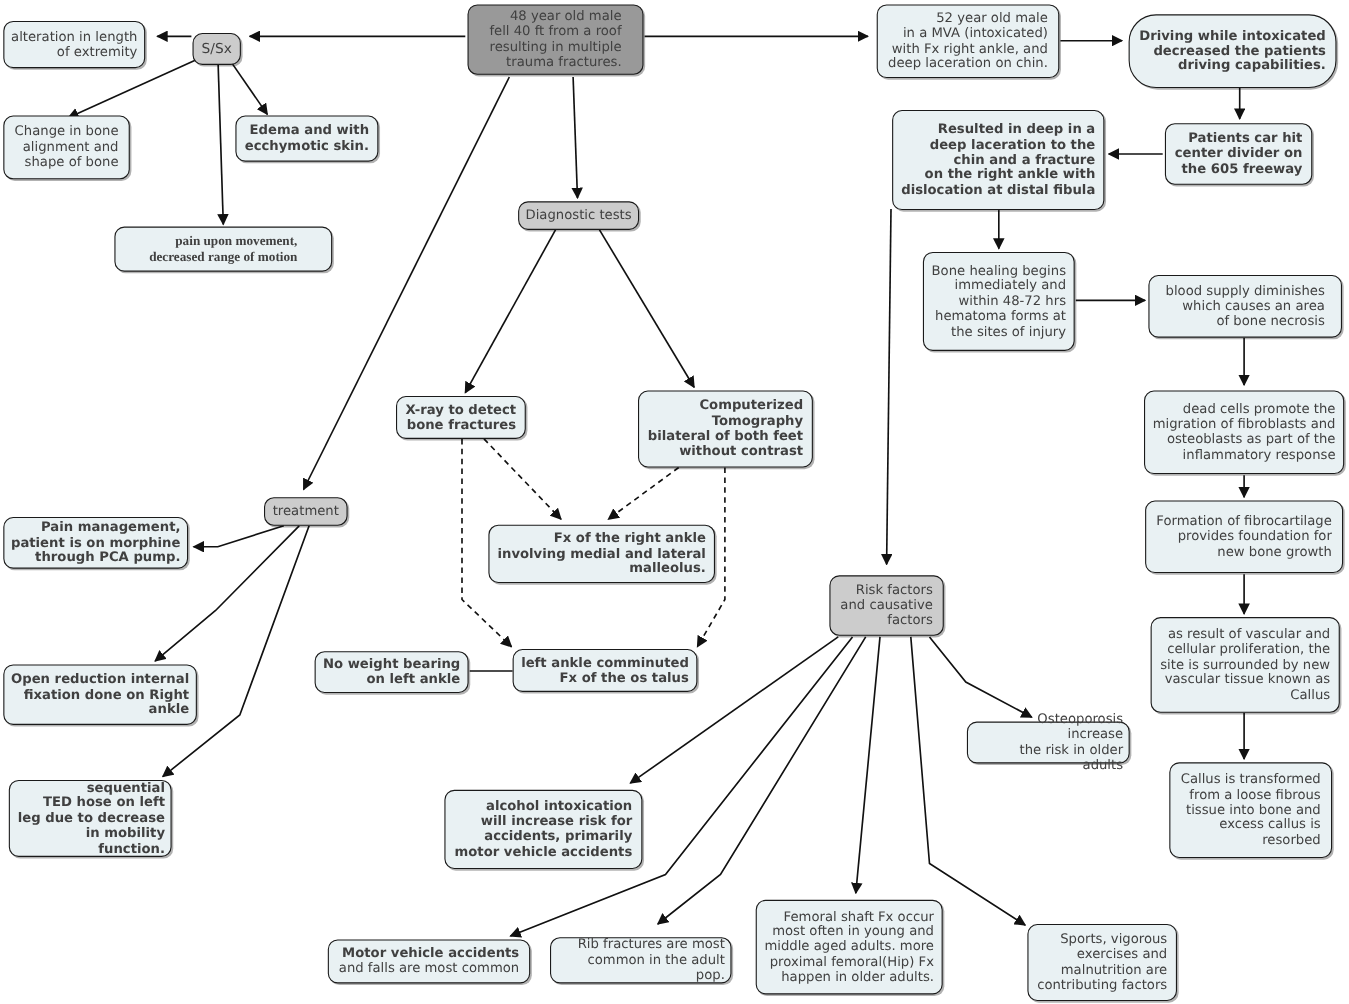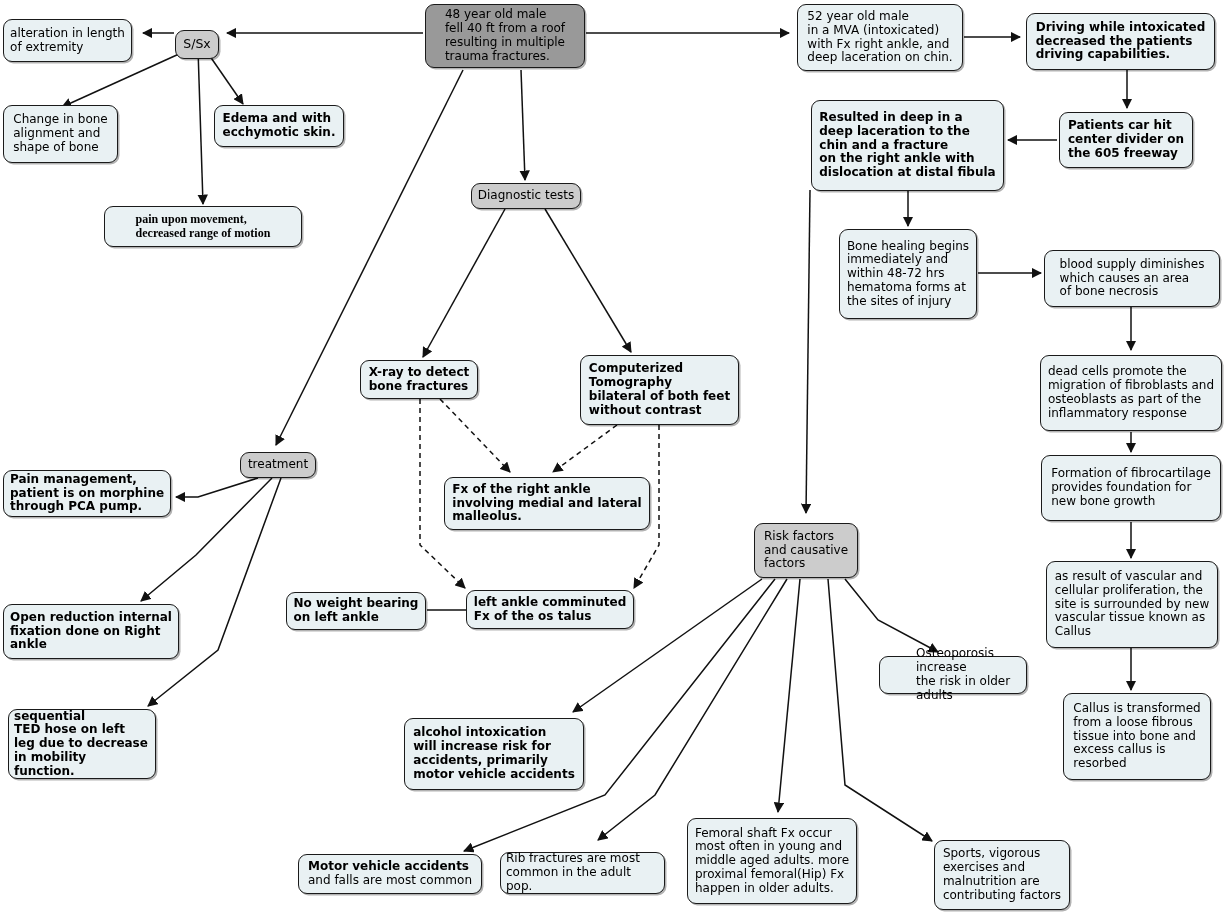--- a/index.html
+++ b/index.html
@@ -22,25 +22,25 @@
     width: 1226px;
     height: 913px;
     pointer-events: none;
   }
   .node {
     position: absolute;
     box-sizing: border-box;
     border: 1.4px solid #1a1a1a;
     border-radius: 9px;
     background: #e9f1f3;
-    color: #000000;
+    color: #404040;
     display: flex;
     align-items: center;
     justify-content: center;
-    text-align: left;
+    text-align: right;
     line-height: 1.15;
     font-size: 12.5px;
     padding: 3px 5px;
     white-space: pre-line;
     box-shadow: 1.5px 1.5px 0 rgba(0,0,0,0.30);
   }
   .node.bold { font-weight: bold; }
   .node.gray { background: #cccccc; }
   .node.darkgray { background: #999999; }
   .node.small { font-size: 12px; }
@@ -150,21 +150,21 @@
 ecchymotic skin.</div>
 
   <div class="node bold small" style="left:104px; top:206px; width:198px; height:41px;font-family:Liberation Serif, serif;">pain upon movement,
 decreased range of motion</div>
 
   <div class="node small" style="left:797px; top:4px; width:166px; height:67px;">52 year old male
 in a MVA (intoxicated)
 with Fx right ankle, and
 deep laceration on chin.</div>
 
-  <div class="node bold small" style="left:1026px; top:13px; width:189px; height:57px;">Driving while intoxicated
+  <div class="node bold small" style="left:1026px; top:13px; width:189px; height:67px;border-radius:25px;">Driving while intoxicated
 decreased the patients
 driving capabilities.</div>
 
   <div class="node bold small" style="left:1059px; top:112px; width:134px; height:56px;">Patients car hit
 center divider on
 the 605 freeway</div>
 
   <div class="node bold small" style="left:811px; top:100px; width:193px; height:91px;">Resulted in deep in a
 deep laceration to the
 chin and a fracture

